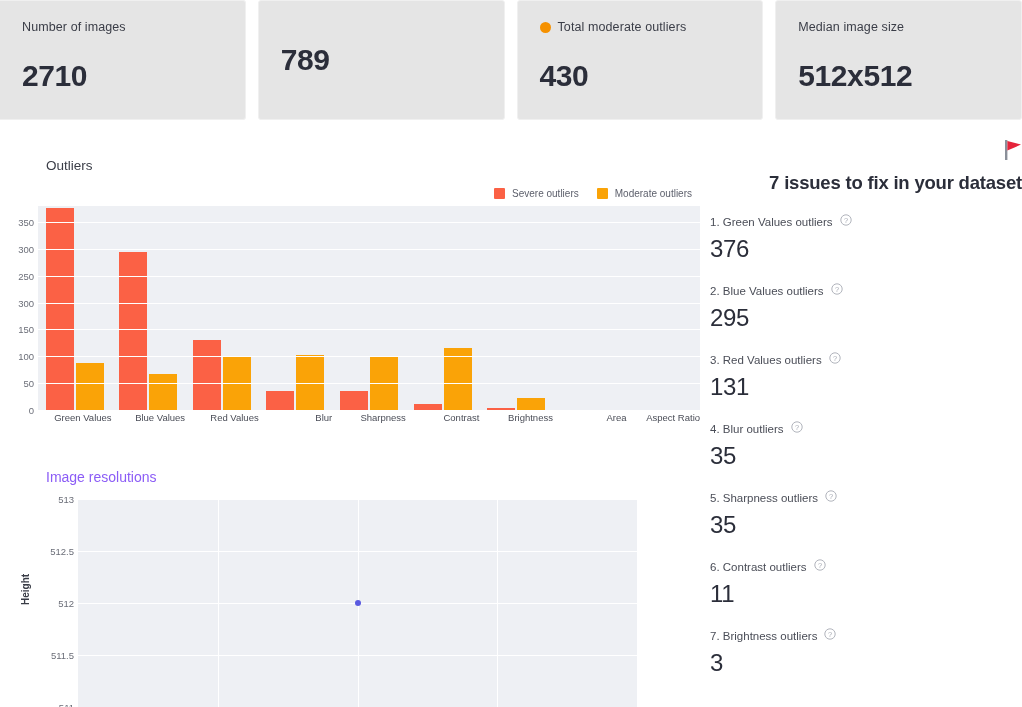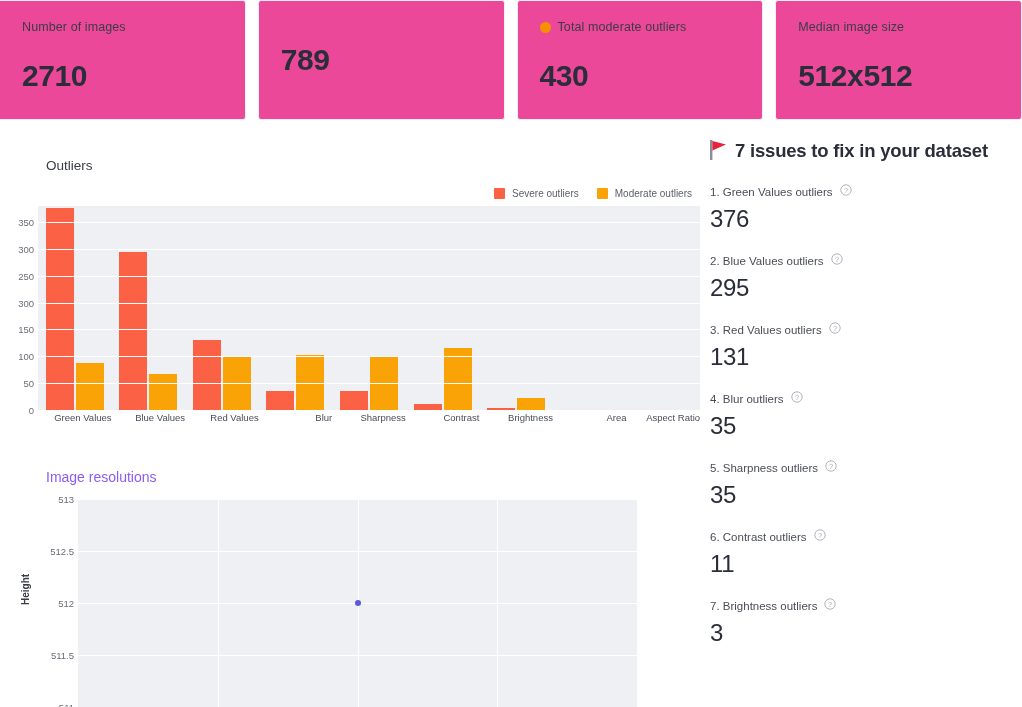--- a/index.html
+++ b/index.html
@@ -9,21 +9,21 @@
     font-family: "Liberation Sans", sans-serif;
     overflow: hidden;
     color: #22242c;
   }
   #root { position: relative; width: 1022px; height: 707px; }
 
   
   .kpi-row { position: absolute; left: 0; top: 0; width: 1022px; height: 120px; display: flex; gap: 12px; padding: 0 0 0 0; }
   .kpi-card {
     flex: 1 1 0;
-    background: #ec4899;
+    background: #e5e5e5;
     border: 1px solid #f0f0f0;
     border-radius: 3px;
     padding: 18px 22px 0 22px;
     position: relative;
   }
   .kpi-card:first-child { border-left: none; border-top-left-radius:0; border-bottom-left-radius:0;}
   .kpi-label {
     font-size: 12.5px;
     color: #3a3d47;
     letter-spacing: .1px;
@@ -73,21 +73,21 @@
   .scatter-yaxis { position: absolute; left: 36px; top: 44px; width: 38px; height: 208px; }
   .scatter-plot {
     position: absolute; left: 78px; top: 44px; width: 559px; height: 208px;
     background: #eef0f4;
   }
   .vgrid { position: absolute; top: 0; width: 1px; height: 100%; background: #ffffff; }
   .point { position: absolute; width: 6px; height: 6px; border-radius: 50%; transform: translate(-50%,-50%); }
 
   
   .issues { position: absolute; left: 706px; top: 132px; width: 316px; height: 575px; }
-  .issues-head { display: flex; align-items: flex-start; gap: 8px; padding: 8px 0 0 4px; }
+  .issues-head { display: flex; align-items: flex-end; gap: 8px; padding: 8px 0 0 4px; flex-direction: column; }
   .flag-icon { flex: 0 0 auto; }
   .issues-title { font-size: 18.5px; font-weight: 700; color: #2b2e3a; letter-spacing: -0.2px; }
   .issue { margin-top: 20px; padding-left: 4px; }
   .issue-label { font-size: 11.5px; color: #4a4d57; display: flex; align-items: center; gap: 7px; line-height: 14px; }
   .q-icon { flex: 0 0 auto; }
   .issue-value { font-size: 24px; color: #2b2e3a; margin-top: 6px; line-height: 28px; letter-spacing: -0.3px; }
 </style>
 </head>
 <body>
 

